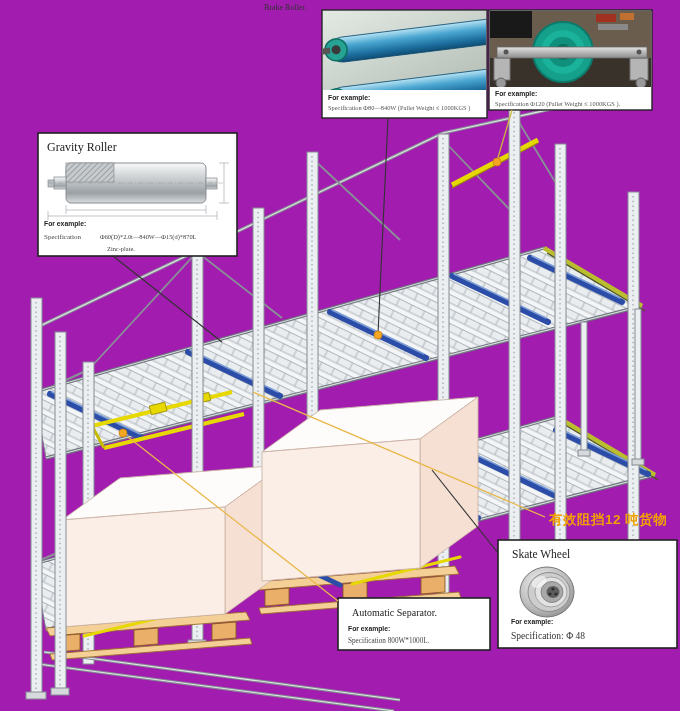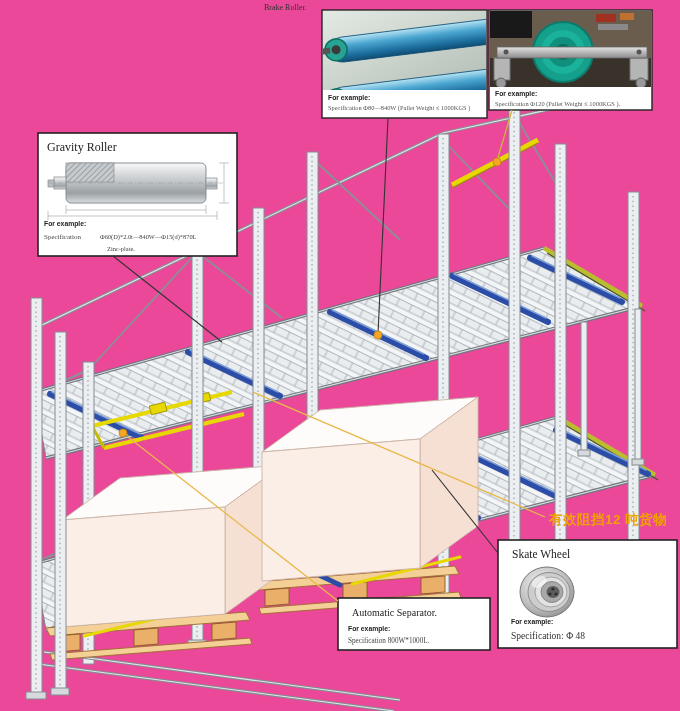--- a/index.html
+++ b/index.html
@@ -1,16 +1,16 @@
 <!DOCTYPE html>
 <html><head>
 <meta charset="utf-8">
 <style>
   html,body{margin:0;padding:0;background:#ffffff;}
-  .stage{position:relative;width:680px;height:711px;background:#ec4899;overflow:hidden;
+  .stage{position:relative;width:680px;height:711px;background:#a21caf;overflow:hidden;
          font-family:"Liberation Serif", serif;}
   .stage svg{position:absolute;left:0;top:0;}
   text{user-select:none;}
   .t-serif{font-family:"Liberation Serif", serif;}
   .t-sans{font-family:"Liberation Sans", sans-serif;}
 </style>
 </head>
 <body>
 
 <div class="stage">

